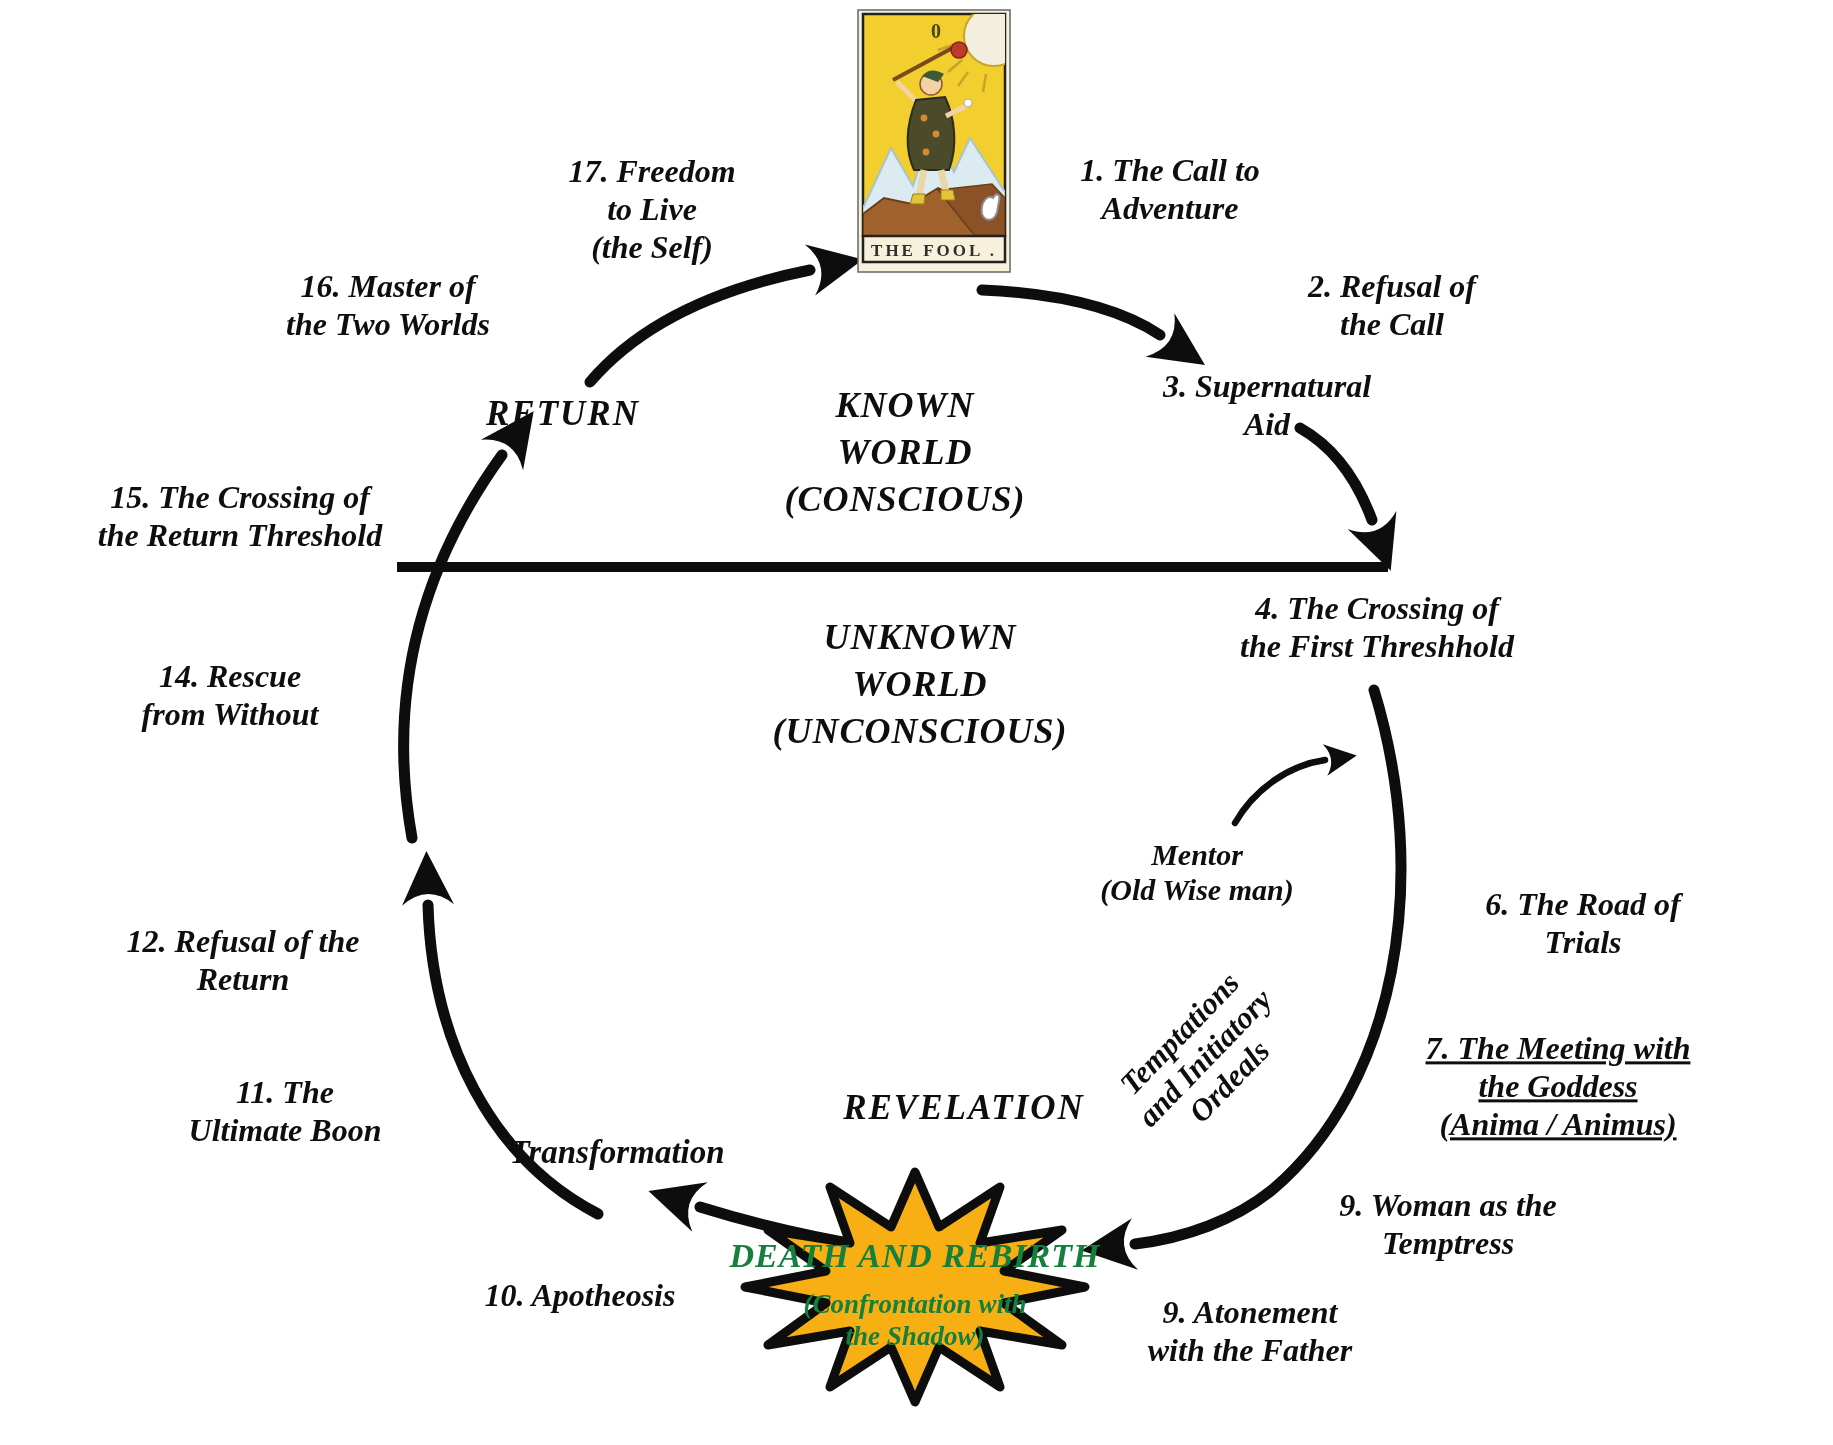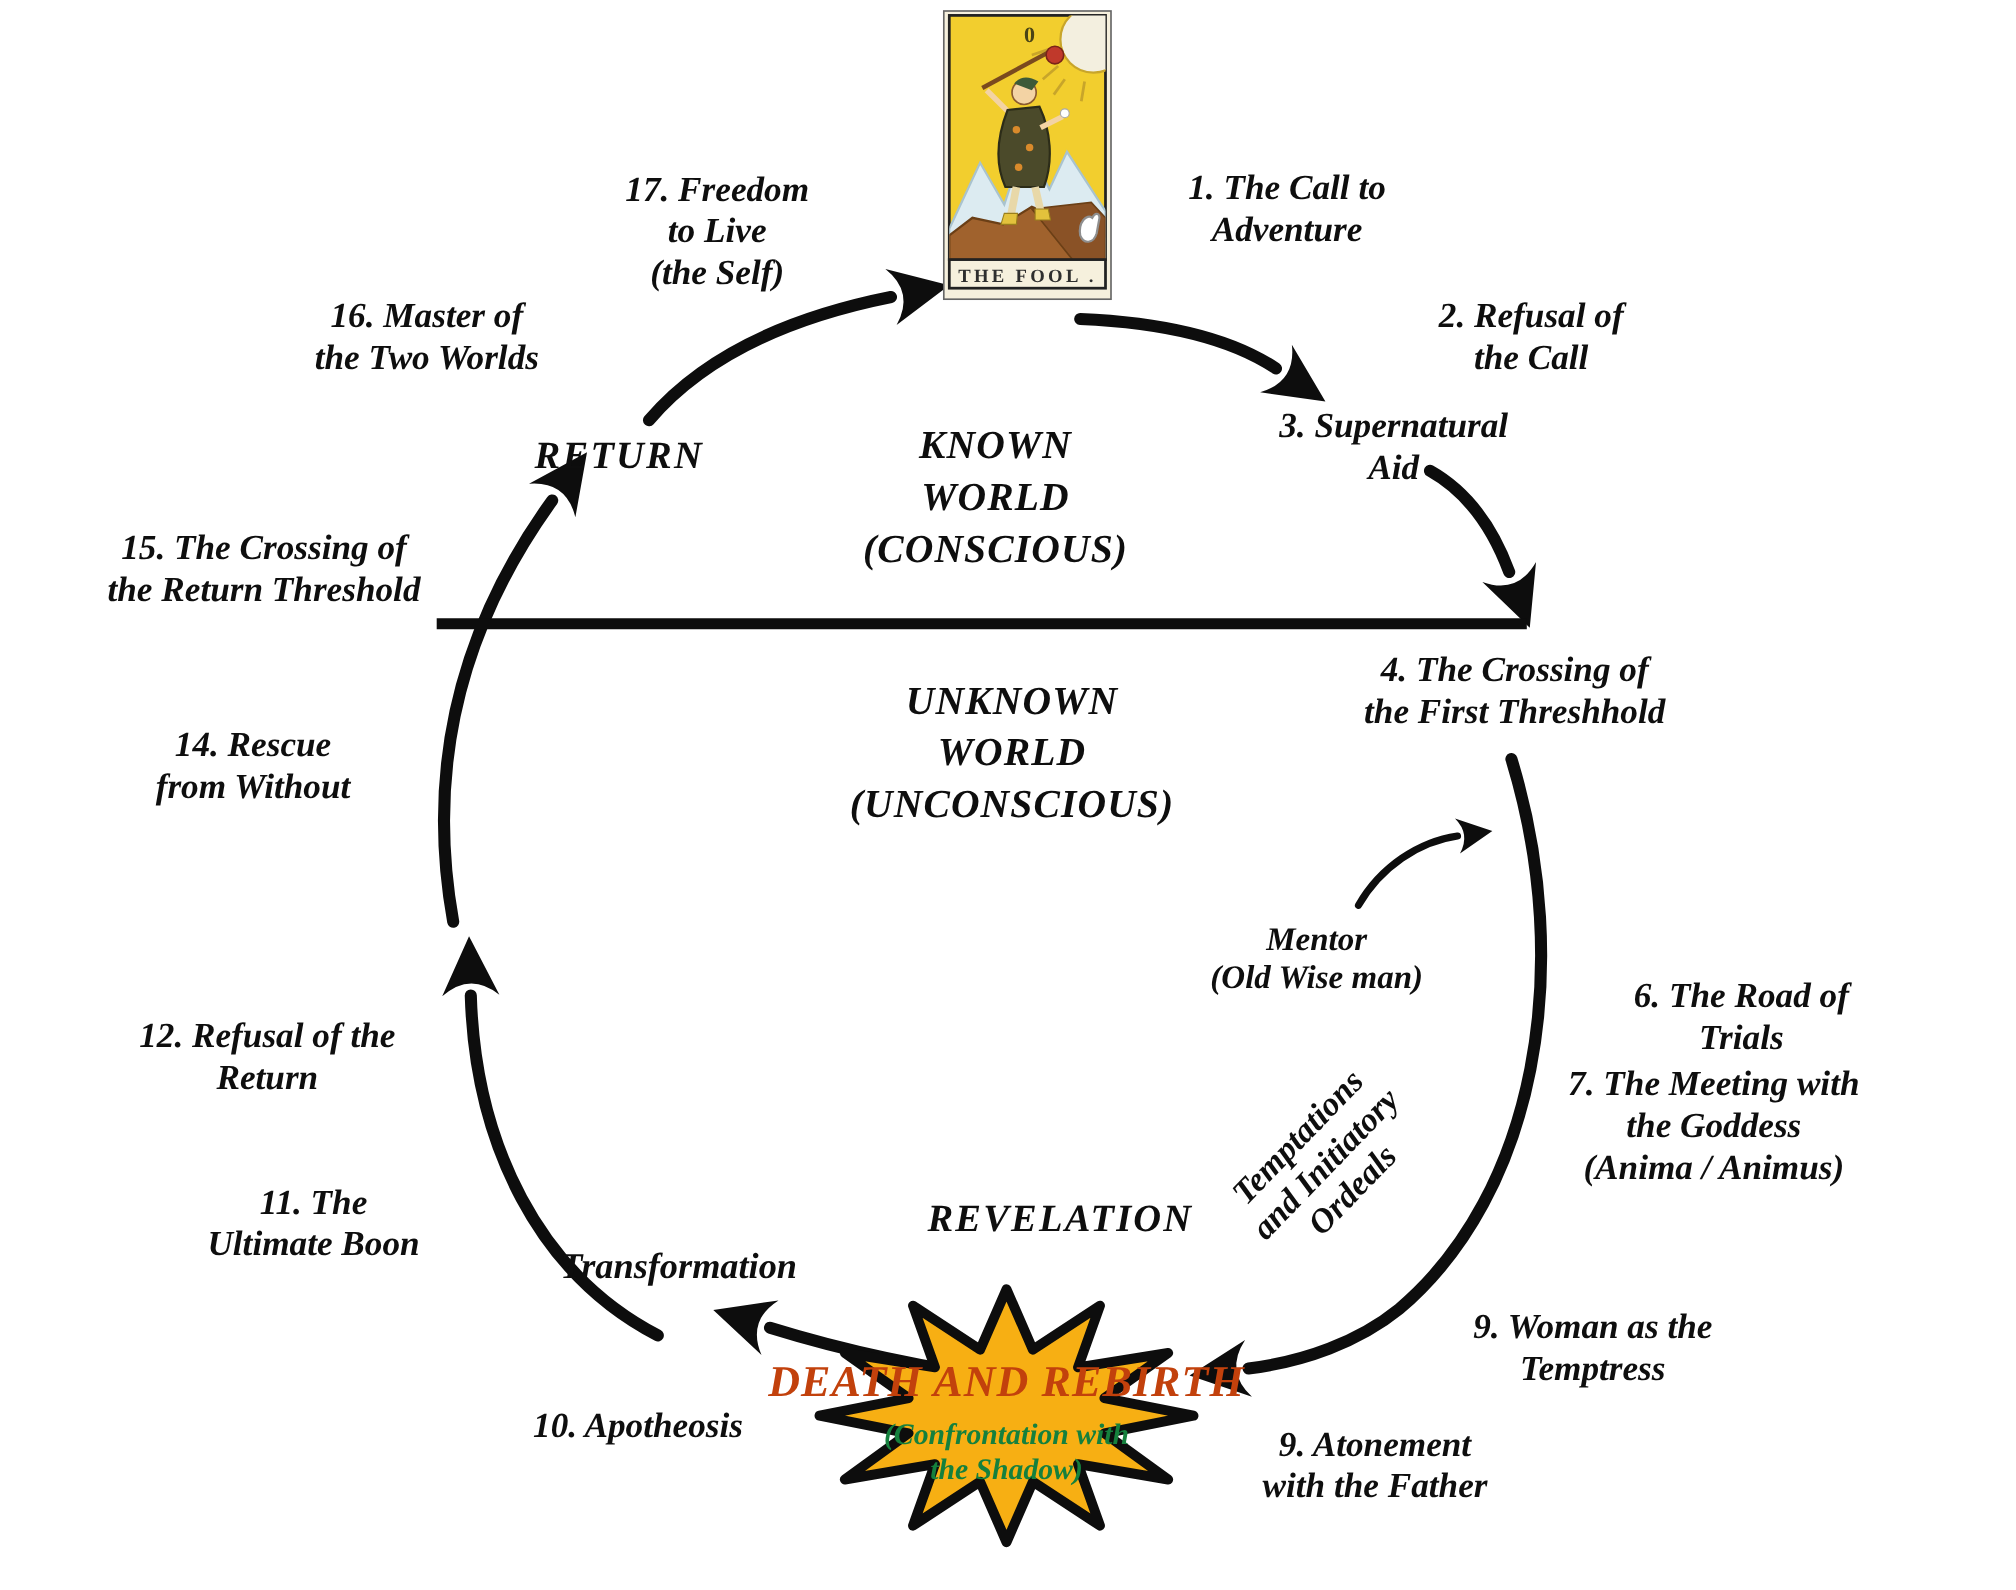--- a/index.html
+++ b/index.html
@@ -11,21 +11,21 @@
   .lbl{
     position:absolute;z-index:2;transform:translate(-50%,-50%);
     white-space:pre-line;text-align:center;color:#0e0e0e;
     font-style:italic;font-weight:700;font-size:32px;line-height:1.18;
     width:max-content;
   }
   .zone{font-size:36px;letter-spacing:1px;line-height:1.3;font-weight:700;}
   .phase-caps{font-size:35px;letter-spacing:2px;}
   .script{font-size:33px;}
   .rotated{transform:translate(-50%,-50%) rotate(-46deg);font-size:31px;line-height:1.12;}
-  .star-title{color:#c2410c;font-size:40px;letter-spacing:1px;}
+  .star-title{color:#15803d;font-size:34px;letter-spacing:1px;}
   .star-sub{color:#15803d;font-size:27px;line-height:1.2;}
 </style>
 </head>
 <body>
 
 <div id="canvas">
 
   <svg id="diagram-svg" width="1833" height="1445" viewBox="0 0 1833 1445">
     <defs>
       <marker id="ah" markerUnits="userSpaceOnUse" markerWidth="64" markerHeight="64" refX="8" refY="32" orient="auto">
@@ -123,21 +123,21 @@
   <div class="lbl" style="left:1170px;top:190px;">1. The Call to
 Adventure</div>
   <div class="lbl" style="left:1392px;top:306px;">2. Refusal of
 the Call</div>
   <div class="lbl" style="left:1267px;top:406px;">3. Supernatural
 Aid</div>
   <div class="lbl" style="left:1377px;top:628px;">4. The Crossing of
 the First Threshhold</div>
   <div class="lbl" style="left:1583px;top:924px;">6. The Road of
 Trials</div>
-  <div class="lbl" style="left:1558px;top:1023px;">7. The Meeting with
+  <div class="lbl" style="left:1558px;top:1087px;text-decoration:underline;">7. The Meeting with
 the Goddess
 (Anima / Animus)</div>
   <div class="lbl" style="left:1448px;top:1225px;">9. Woman as the
 Temptress</div>
   <div class="lbl" style="left:1250px;top:1316px;margin-top:16px;">9. Atonement
 with the Father</div>
   <div class="lbl" style="left:580px;top:1296px;">10. Apotheosis</div>
   <div class="lbl" style="left:285px;top:1112px;">11. The
 Ultimate Boon</div>
   <div class="lbl" style="left:243px;top:961px;">12. Refusal of the

